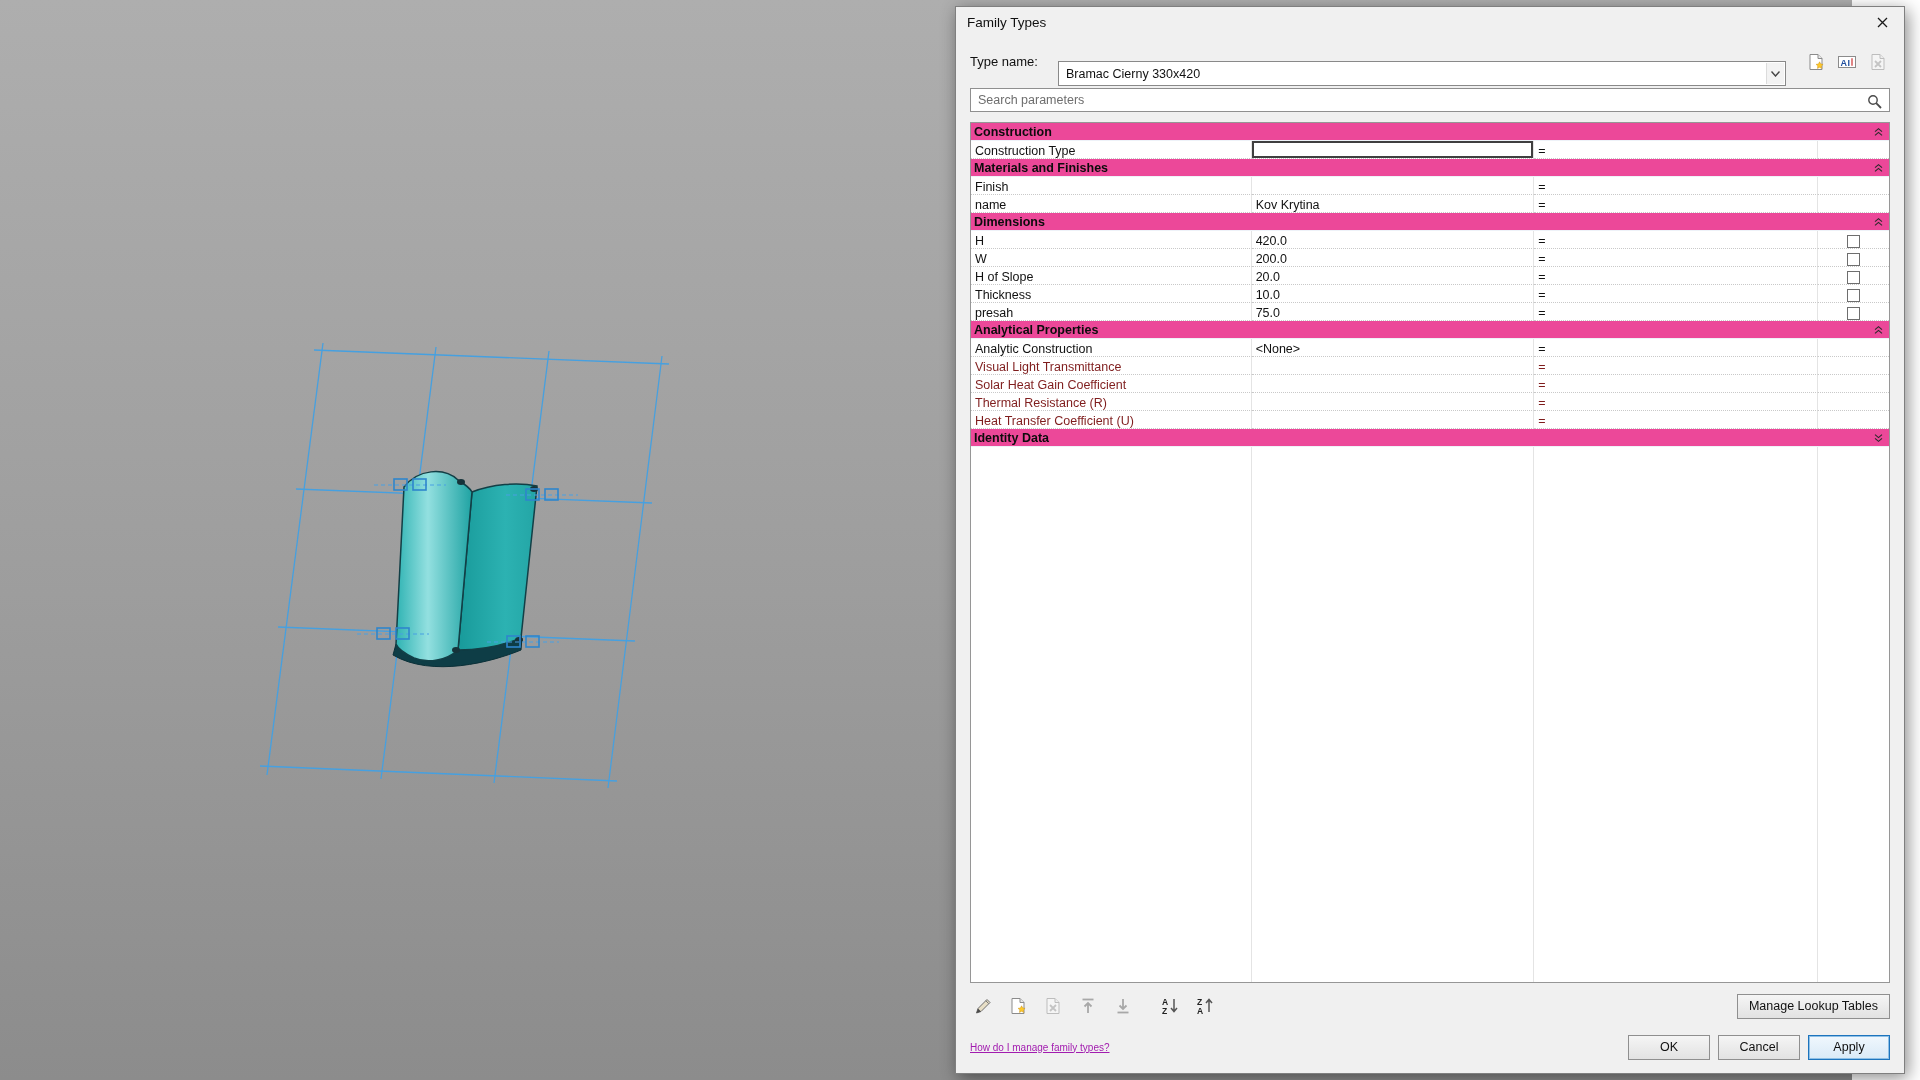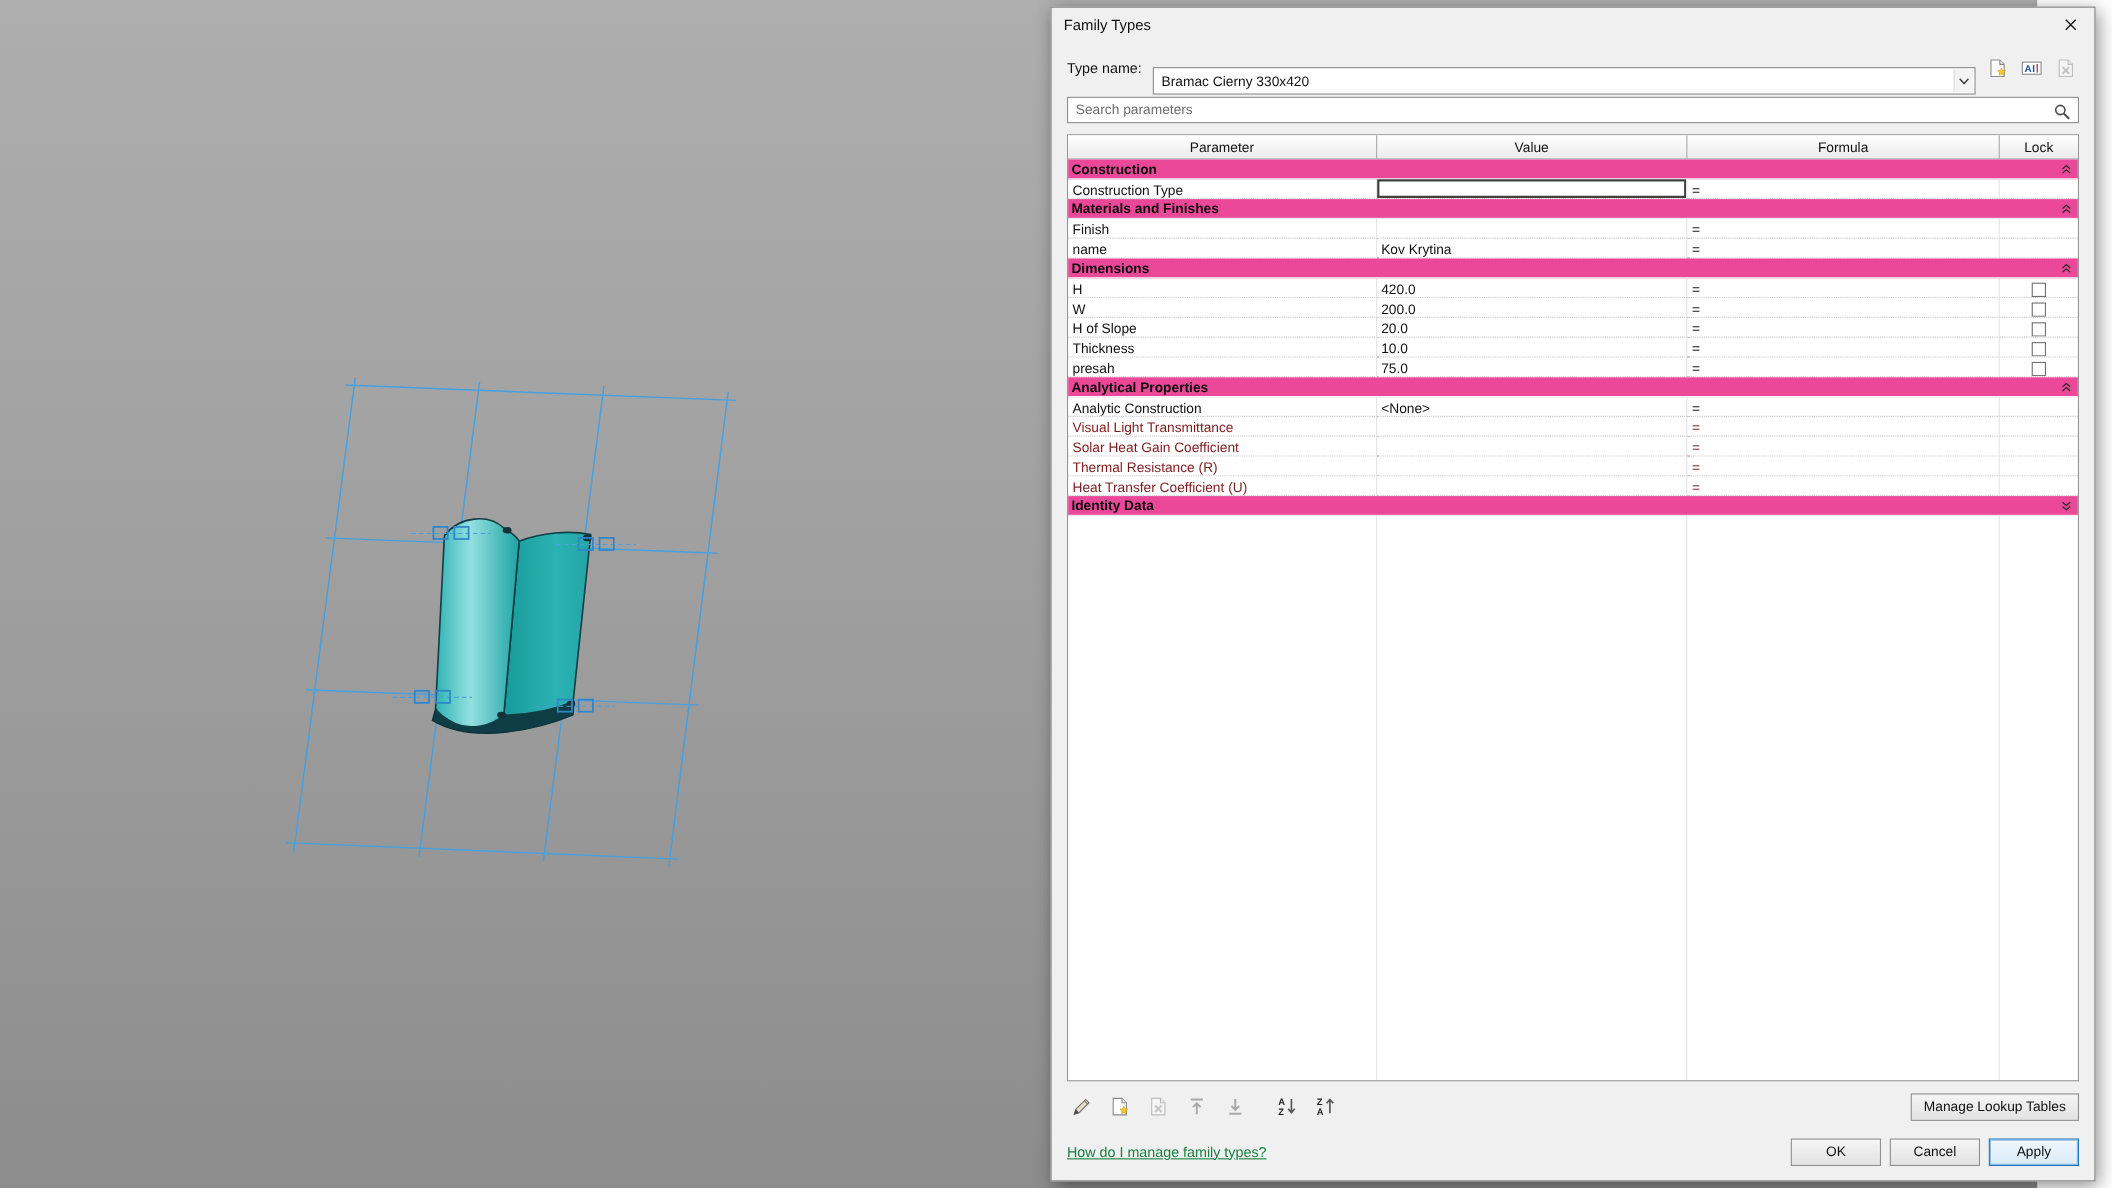--- a/index.html
+++ b/index.html
@@ -12,21 +12,21 @@
 
   
   .dialog { position:absolute; left:955px; top:6px; width:950px; height:1068px;
             background:#f0f0f0; border:1px solid #7f7f7f;
             box-shadow:3px 4px 16px rgba(0,0,0,.45);
             display:flex; flex-direction:column; }
   .titlebar { flex:0 0 30px; display:flex; align-items:center; padding-left:11px; }
   .titlebar .title { font-size:13.5px; }
   .close-btn { margin-left:auto; width:44px; height:100%; display:flex; align-items:center; justify-content:center; cursor:pointer; }
 
-  .typename-row { flex:0 0 42px; display:flex; align-items:center; padding:0 14px; }
+  .typename-row { flex:0 0 42px; display:flex; align-items:center; padding:0 14px; gap:10px; }
   .typename-row label { width:78px; flex:none; }
   .combo { flex:1; height:25px; background:#fff; border:1px solid #898989; display:flex;
            align-items:center; position:relative; padding:0 22px 0 7px; font-size:12.5px;margin-top:24px; }
   .combo .arrow-box { position:absolute; right:1px; top:1px; bottom:1px; width:18px;
            display:flex; align-items:center; justify-content:center; background:#f3f3f3; border-left:1px solid #dcdcdc; }
   .type-icons { display:flex; gap:7px; margin-left:8px; }
   .icon-btn { width:24px; height:24px; display:flex; align-items:center; justify-content:center; flex:none; }
 
   .search-row { flex:0 0 32px; padding:2px 14px 0; position:relative; }
   .search-row input { width:100%; height:24px; border:1px solid #8f8f8f; padding:0 28px 0 7px;
@@ -62,21 +62,21 @@
   .empty-body .ecell:last-child { border-right:none; }
 
   
   .toolbar { flex:0 0 46px; display:flex; align-items:center; padding:0 14px; gap:9px; }
   .tool-btn { width:26px; height:24px; display:flex; align-items:center; justify-content:center; }
   .sort-group { margin-left:12px; display:flex; gap:9px; }
   .btn { border:1px solid #8f8f8f; background:linear-gradient(#f5f5f5,#e2e2e2); font-size:12.5px;
          height:25px; display:flex; align-items:center; justify-content:center; cursor:default; color:#111; }
   .lookup-btn { margin-left:auto; padding:0 11px; }
   .footer { flex:0 0 44px; display:flex; align-items:center; padding:0 14px 8px; }
-  .help-link { color:#15803d; text-decoration:underline; font-size:13px; }
+  .help-link { color:#a21caf; text-decoration:underline; font-size:10px; }
   .footer-buttons { margin-left:auto; display:flex; gap:8px; }
   .footer-buttons .btn { width:82px; }
   .btn.apply { border:1px solid #1d74bd; background:linear-gradient(#f0f7fd,#d9eaf7); box-shadow:inset 0 0 0 1px #8fc0e6; }
 </style>
 </head>
 <body>
 
 <div class="desktop">
 
   <svg class="viewport" viewBox="0 0 1920 1080">
@@ -187,26 +187,20 @@
       <input type="text" placeholder="Search parameters" style="">
       <span class="search-icon">
         <svg width="17" height="17" viewBox="0 0 17 17">
             <circle cx="7" cy="7" r="4.2" fill="none" stroke="#4a4a4a" stroke-width="1.4"></circle>
             <path d="M10.2 10.2 L15 15" stroke="#4a4a4a" stroke-width="1.8"></path>
           </svg>
       </span>
     </div>
 
     <div class="table-wrap">
-      <div class="thead gridcols">
-        <div class="hcell">Parameter</div>
-        <div class="hcell">Value</div>
-        <div class="hcell">Formula</div>
-        <div class="hcell">Lock</div>
-      </div>
 
       <div id="param-rows" style="display:flex; flex-direction:column;">
           <div class="sec-row">
             <span class="sec-label">Construction</span>
             <span class="sec-chev">
               <svg width="11" height="10" viewBox="0 0 11 10">
                 <path d="M2 4.6 L5.5 1.6 L9 4.6 M2 8.4 L5.5 5.4 L9 8.4" fill="none" stroke="#2a2a2a" stroke-width="1.1"></path>
               </svg>
             </span>
           </div>

